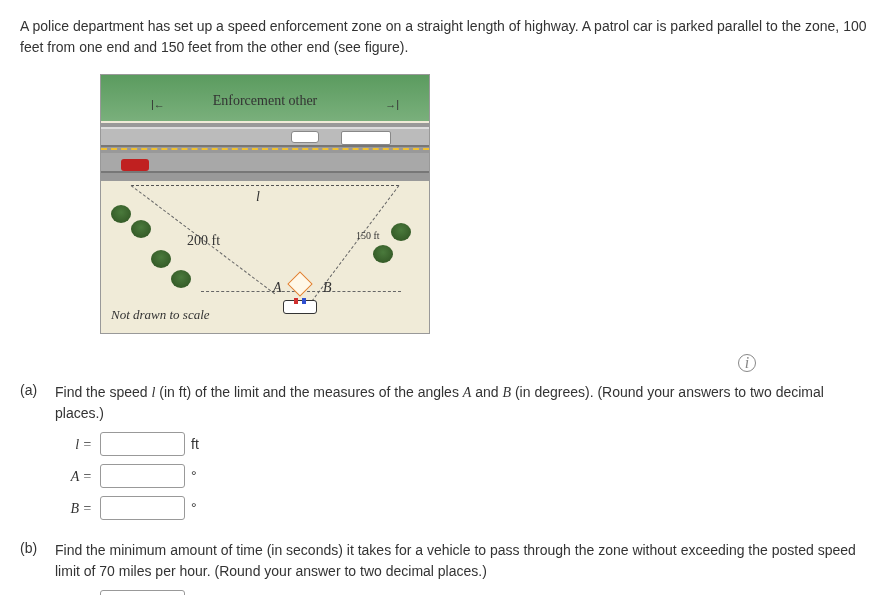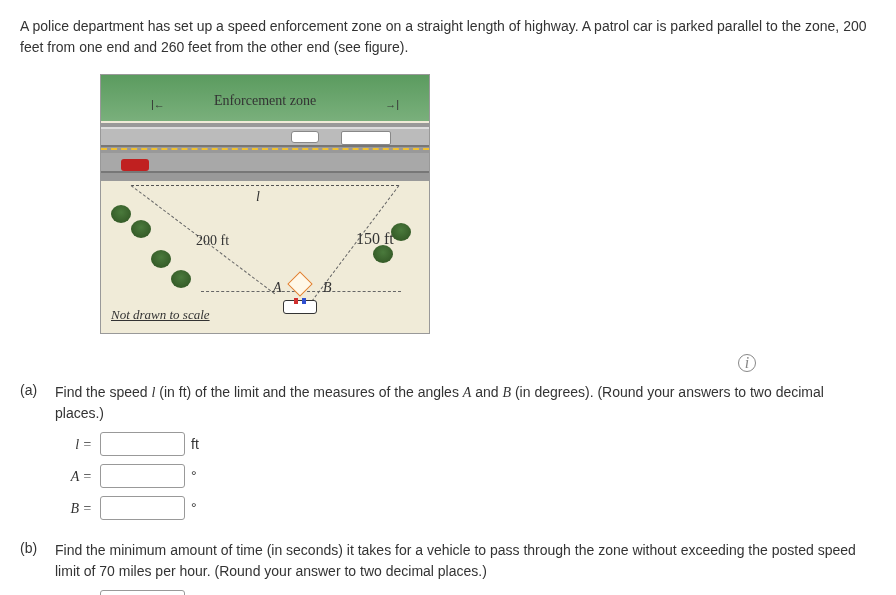--- a/index.html
+++ b/index.html
@@ -133,30 +133,30 @@
       left: 298px;
       width: 155px;
       height: 0;
       border-top: 1.5px dashed #666;
       transform-origin: left center;
       transform: rotate(127deg);
     }
     .label-200 {
       position: absolute;
       top: 158px;
-      left: 95px;
+      left: 86px;
       font-family: 'Times New Roman', serif;
       font-size: 14px;
     }
     .label-150 {
       position: absolute;
       top: 155px;
       left: 255px;
       font-family: 'Times New Roman', serif;
-      font-size: 16px;
+      font-size: 10px;
     }
     .label-A {
       position: absolute;
       top: 205px;
       left: 172px;
       font-family: 'Times New Roman', serif;
       font-style: italic;
       font-size: 14px;
     }
     .label-B {
@@ -200,21 +200,20 @@
       width: 200px;
       border-top: 1.5px dashed #666;
     }
     .not-drawn {
       position: absolute;
       bottom: 10px;
       left: 10px;
       font-family: 'Times New Roman', serif;
       font-style: italic;
       font-size: 13px;
-      text-decoration: underline;
     }
     .tree {
       position: absolute;
       width: 20px;
       height: 18px;
       background: radial-gradient(circle at 50% 40%, #4a7a3c, #2d5020);
       border-radius: 50%;
     }
     .info-icon {
       text-align: right;
@@ -267,33 +266,33 @@
       font-size: 13px;
     }
     .answer-unit {
       margin-left: 6px;
     }
     .em { font-style: italic; font-family: 'Times New Roman', serif; }
   </style>
 </head>
 <body>
 
-<div class="problem-text">A police department has set up a speed enforcement zone on a straight length of highway. A patrol car is parked parallel to the zone, 200 feet from one end and 260 feet from the other end (see figure).</div>
+<div class="problem-text">A police department has set up a speed enforcement zone on a straight length of highway. A patrol car is parked parallel to the zone, 100 feet from one end and 150 feet from the other end (see figure).</div>
 
 <div class="figure-container">
   <div class="figure">
     <div class="road-area"></div>
     <div class="road-lane-top"></div>
     <div class="road-lane-bottom"></div>
     <div class="road-center-line"></div>
     <div class="car-red"></div>
     <div class="car-white"></div>
     <div class="truck"></div>
     <span class="arrow-left">|←</span>
-    <div class="enforcement-label">Enforcement zone</div>
+    <div class="enforcement-label">Enforcement other</div>
     <span class="arrow-right">→|</span>
     <div class="zone-dashed"></div>
     <div class="label-l">l</div>
     <div class="diag-left"></div>
     <div class="diag-right"></div>
     <div class="label-200">200 ft</div>
     <div class="label-150">150 ft</div>
     <div class="baseline-dashed"></div>
     <div class="apex-marker"></div>
     <div class="label-A">A</div>

